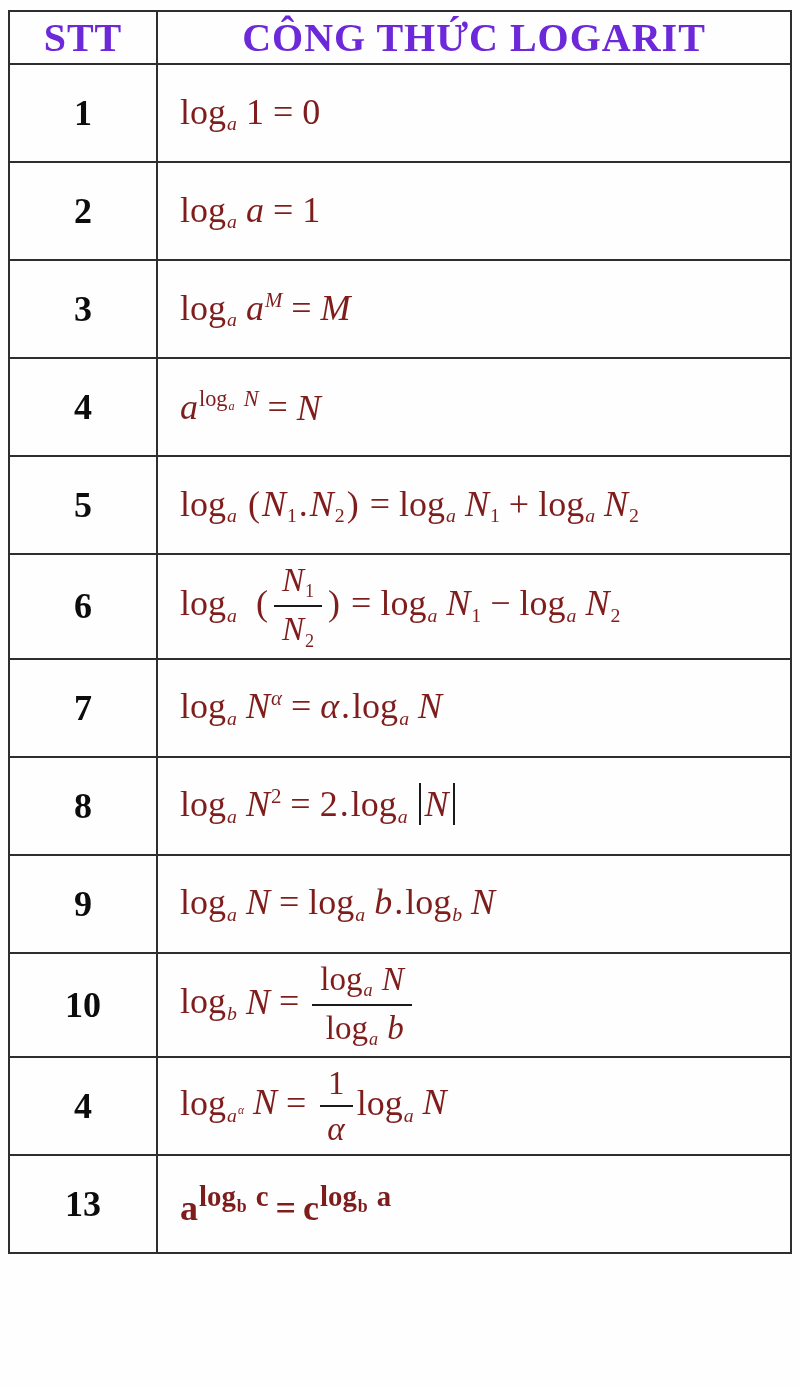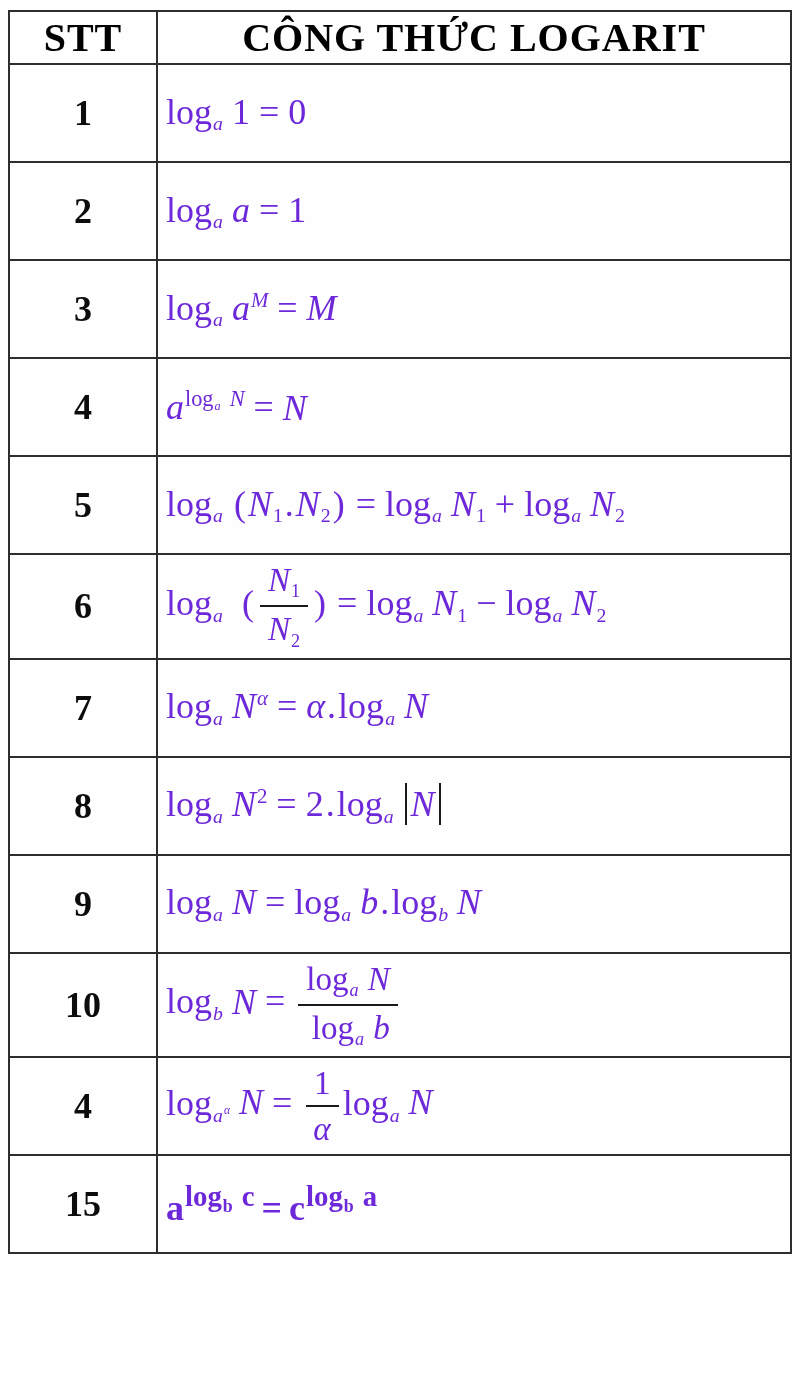--- a/index.html
+++ b/index.html
@@ -24,36 +24,36 @@
   }
   col.c-stt { width: 148px; }
 
   th.hdr {
     height: 44px;
     font-size: 40px;
     font-weight: 700;
     text-align: center;
     letter-spacing: 1px;
     padding: 2px 4px;
-    color: #000000;
+    color: #6d28d9;
   }
 
   td.stt-cell {
     height: 94px;
     text-align: center;
     vertical-align: middle;
     font-size: 36px;
     font-weight: 700;
     color: #0c0c0c;
   }
   td.formula-cell {
     vertical-align: middle;
-    padding: 6px 10px 6px 8px;
+    padding: 6px 10px 6px 22px;
     font-size: 36px;
-    color: #6d28d9;
+    color: #7f1d1d;
     white-space: nowrap;
   }
 
   
   .mi { font-style: italic; }
   .mn, .mop { font-style: normal; }
   .mo { margin: 0 9px; font-style: normal; }
   .mp { margin: 0 2px; font-style: normal; }
   .mlog { margin-right: 9px; white-space: nowrap; }
   .mtok { white-space: nowrap; }
@@ -154,18 +154,18 @@
             </span></td>
         </tr>
         <tr>
           <td class="stt-cell">4</td>
           <td class="formula-cell"><span class="mlog"><span class="mop">log</span><span class="msub"><span class="mtok"><span class="mi">a</span><span class="msup">α</span></span></span></span><span class="mtok"><span class="mi">N</span></span><span class="mo">=</span><span class="frac">
               <span class="fnum"><span class="mtok"><span class="mn">1</span></span></span>
               <span class="fden"><span class="mtok"><span class="mi">α</span></span></span>
             </span><span class="mlog"><span class="mop">log</span><span class="msub">a</span></span><span class="mtok"><span class="mi">N</span></span></td>
         </tr>
         <tr class="style-bold">
-          <td class="stt-cell">15</td>
+          <td class="stt-cell">13</td>
           <td class="formula-cell"><span class="mtok"><span class="mi">a</span><span class="msupt"><span class="mlog"><span class="mop">log</span><span class="msub">b</span></span><span class="mtok"><span class="mi">c</span></span></span></span><span class="mo">=</span><span class="mtok"><span class="mi">c</span><span class="msupt"><span class="mlog"><span class="mop">log</span><span class="msub">b</span></span><span class="mtok"><span class="mi">a</span></span></span></span></td>
         </tr>
       </tbody>
   </table>
 </div>
 
 </body></html>

